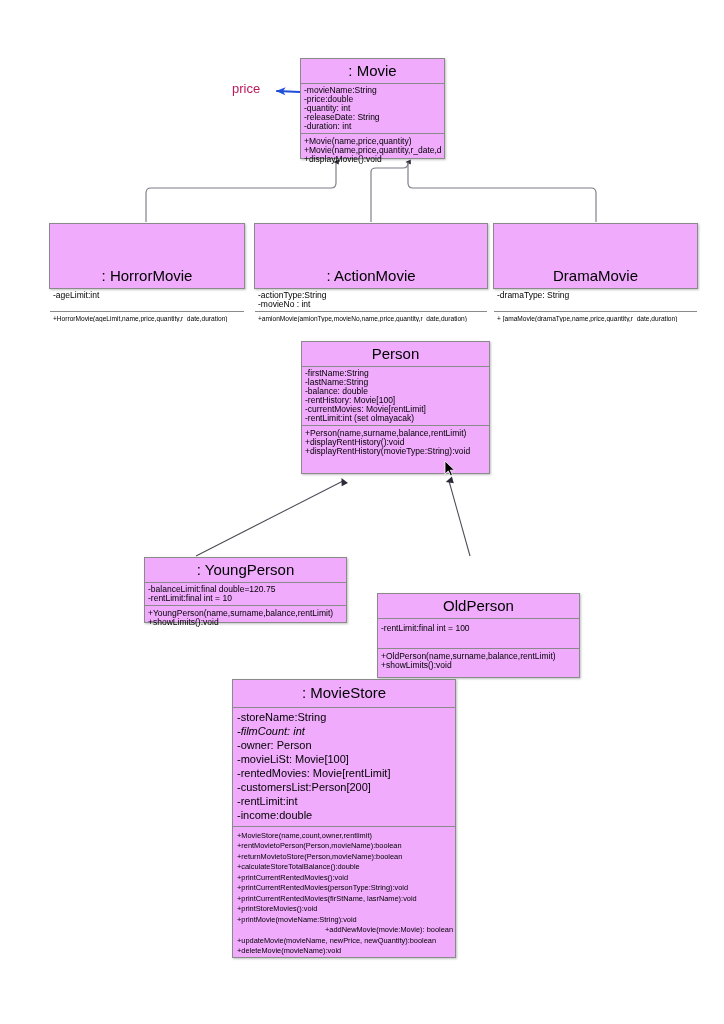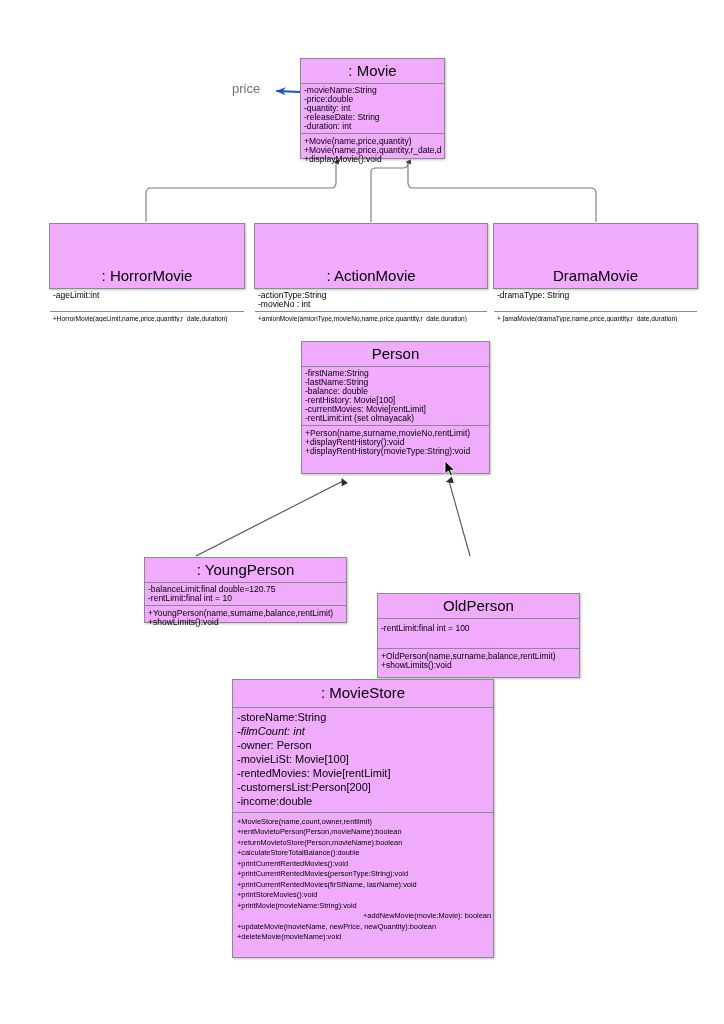--- a/index.html
+++ b/index.html
@@ -61,21 +61,21 @@
   .t-lg  { font-size: 15px; }
   .t-md  { font-size: 15px; margin-top: 40px; }
   .t-sm  { font-size: 11px; }
   .t-xs  { font-size: 8.5px; }
   .t-xxs { font-size: 7.4px; }
   .t-tiny{ font-size: 6.6px; }
 
   
   .annot-label {
     position: absolute;
-    color: #737373;
+    color: #be185d;
     font-size: 13px;
     white-space: nowrap;
   }
 
   
   .cursor {
     position: absolute;
     width: 12px;
     height: 18px;
   }
@@ -170,21 +170,21 @@
     <div class="uml-title t-lg">Person</div>
     <div class="uml-attrs">
       <div class="uml-line t-xs">-firstName:String</div>
       <div class="uml-line t-xs">-lastName:String</div>
       <div class="uml-line t-xs">-balance:  double</div>
       <div class="uml-line t-xs">-rentHistory: Movie[100]</div>
       <div class="uml-line t-xs">-currentMovies: Movie[rentLimit]</div>
       <div class="uml-line t-xs">-rentLimit:int (set olmayacak)</div>
     </div>
     <div class="uml-ops">
-      <div class="uml-line t-xs">+Person(name,surname,movieNo,rentLimit)</div>
+      <div class="uml-line t-xs">+Person(name,surname,balance,rentLimit)</div>
       <div class="uml-line t-xs">+displayRentHistory():void</div>
       <div class="uml-line t-xs">+displayRentHistory(movieType:String):void</div>
     </div>
   </div>
 
   <div class="uml-class" style="left:144px; top:557px; width:203px; height:66px;">
     <div class="uml-title t-lg">: YoungPerson</div>
     <div class="uml-attrs">
       <div class="uml-line t-xs">-balanceLimit:final double=120.75</div>
       <div class="uml-line t-xs">-rentLimit:final int = 10</div>
@@ -199,29 +199,30 @@
     <div class="uml-title t-lg">OldPerson</div>
     <div class="uml-attrs" style="height:22px; padding-top:5px;">
       <div class="uml-line t-xs">-rentLimit:final int = 100</div>
     </div>
     <div class="uml-ops">
       <div class="uml-line t-xs">+OldPerson(name,surname,balance,rentLimit)</div>
       <div class="uml-line t-xs">+showLimits():void</div>
     </div>
   </div>
 
-  <div class="uml-class" style="left:232px; top:679px; width:262px; height:279px;">
+  <div class="uml-class" style="left:232px; top:679px; width:224px; height:279px;">
     <div class="uml-title t-lg" style="padding:4px 2px 6px 2px;">: MovieStore</div>
     <div class="uml-attrs" style="padding:3px 2px 3px 4px;">
       <div class="uml-line t-sm" style="line-height:1.27;">-storeName:String</div>
       <div class="uml-line t-sm" style="line-height:1.27;font-style:italic;">-filmCount: int</div>
       <div class="uml-line t-sm" style="line-height:1.27;">-owner: Person</div>
       <div class="uml-line t-sm" style="line-height:1.27;">-movieLiSt: Movie[100]</div>
       <div class="uml-line t-sm" style="line-height:1.27;">-rentedMovies: Movie[rentLimit]</div>
       <div class="uml-line t-sm" style="line-height:1.27;">-customersList:Person[200]</div>
+      <div class="uml-line t-sm" style="line-height:1.27;">-rentLimit:int</div>
       <div class="uml-line t-sm" style="line-height:1.27;">-income:double</div>
     </div>
     <div class="uml-ops" style="padding:4px 2px 2px 4px;">
       <div class="uml-line t-xxs" style="line-height:1.42;">+MovieStore(name,count,owner,rentlimit)</div>
       <div class="uml-line t-xxs" style="line-height:1.42;">+rentMovietoPerson(Person,movieName):boolean</div>
       <div class="uml-line t-xxs" style="line-height:1.42;">+returnMovietoStore(Person,movieName):boolean</div>
       <div class="uml-line t-xxs" style="line-height:1.42;">+calculateStoreTotalBalance():double</div>
       <div class="uml-line t-xxs" style="line-height:1.42;">+printCurrentRentedMovies():void</div>
       <div class="uml-line t-xxs" style="line-height:1.42;">+printCurrentRentedMovies(personType:String):void</div>
       <div class="uml-line t-xxs" style="line-height:1.42;">+printCurrentRentedMovies(firStName, lasrName):void</div>

